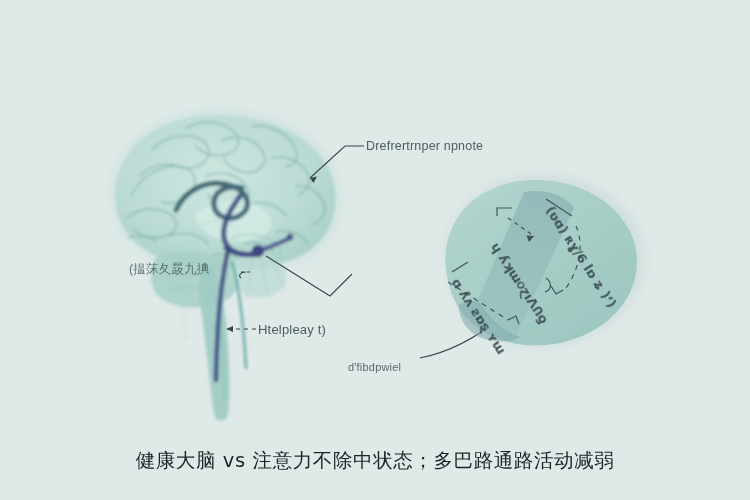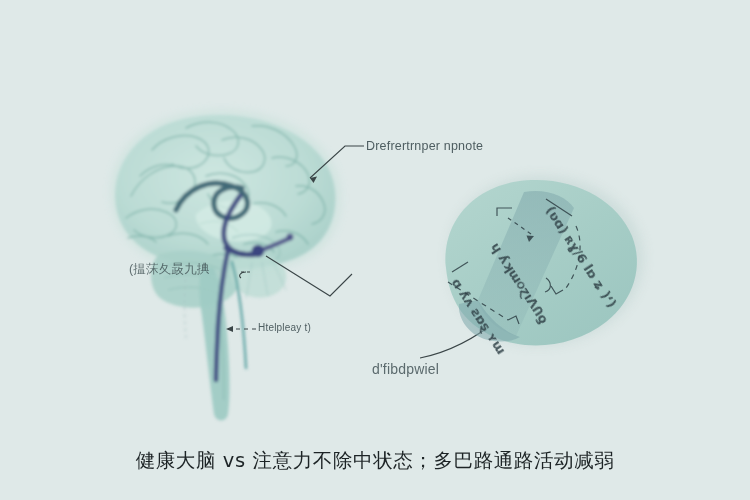--- a/index.html
+++ b/index.html
@@ -60,33 +60,33 @@
     top: 265px;
     font-size: 12px;
     line-height: 14px;
     text-align: center;
     white-space: normal;
     width: 185px;
   }
   #label-midbrain {
     left: 258px;
     top: 322px;
-    font-size: 10px;
+    font-size: 13px;
   }
   #label-cerebellum {
     left: 100px;
     top: 261px;
     font-size: 12.5px;
     color: #3f4f52;
     margin-left: 29px;
   }
   #label-inset-callout {
-    left: 372px;
+    left: 348px;
     top: 361px;
-    font-size: 14px;
+    font-size: 11px;
   }
   .inset-text {
     position: absolute;
     font-size: 13px;
     transform-origin: left center;
   }
   #inset-text-top {
     left: 549px;
     top: 200px;
     transform: rotate(57deg);

